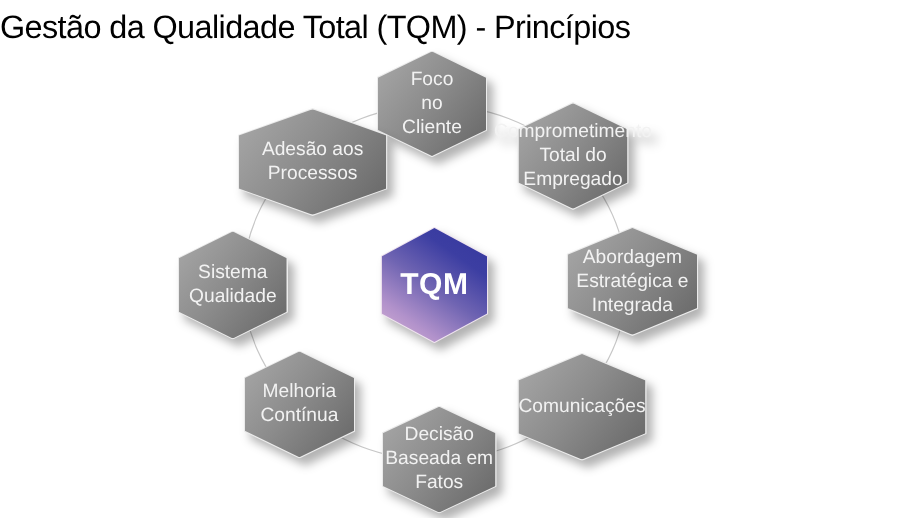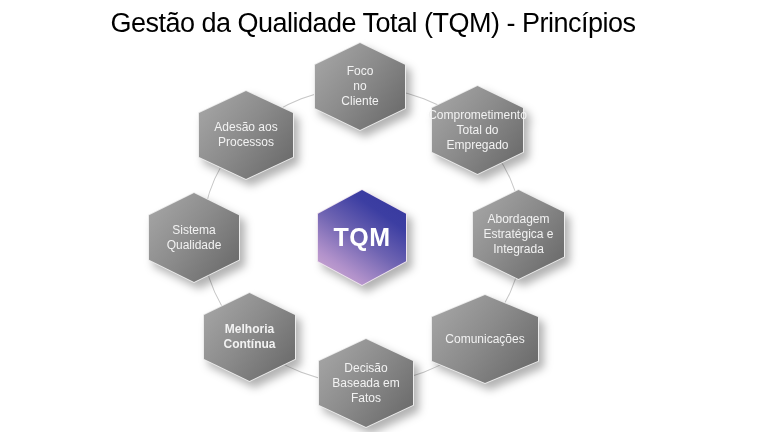--- a/index.html
+++ b/index.html
@@ -12,21 +12,20 @@
     font-family: "Liberation Sans", "DejaVu Sans", sans-serif;
   }
 
   
   .title {
     position: absolute;
     top: 8px;
     left: 0;
     width: 746px;
     margin: 0;
-    text-align: center;
     font-size: 27px;
     font-weight: 400;
     letter-spacing: -0.5px;
     color: #000000;
     white-space: nowrap;
   }
 
   
   .ring {
     position: absolute;
@@ -59,34 +58,34 @@
     clip-path: polygon(50% 0%, 100% 25%, 100% 75%, 50% 100%, 0% 75%, 0% 25%);
     background: linear-gradient(128deg, #a9a9a9 0%, #8b8b8b 48%, #656565 100%);
   }
   .hex-label {
     inset: 0;
     display: flex;
     align-items: center;
     justify-content: center;
     text-align: center;
     white-space: pre-line;
-    font-size: 12px;
+    font-size: 16px;
     line-height: 1.25;
     color: #f2f2f2;
   }
 
   
   .hex-foco          { left: 314px; top:  42px; width: 92px; height: 89px; }
   .hex-comprometim   { left: 431px; top:  85px; width: 93px; height: 90px; }
-  .hex-abordagem     { left: 472px; top: 189px; width: 93px; height: 91px; }
+  .hex-abordagem     { left: 472px; top: 189px; width: 110px; height: 91px; }
   .hex-comunicacoes  { left: 431px; top: 294px; width: 108px; height: 90px; }
   .hex-decisao       { left: 318px; top: 338px; width: 96px; height: 90px; }
-  .hex-melhoria      { left: 203px; top: 292px; width: 93px; height: 90px; font-weight: bold; }
+  .hex-melhoria      { left: 203px; top: 292px; width: 93px; height: 90px; }
   .hex-sistema       { left: 148px; top: 192px; width: 92px; height: 91px; }
-  .hex-adesao        { left: 198px; top:  90px; width: 96px; height: 90px; }
+  .hex-adesao        { left: 198px; top:  90px; width: 96px; height: 90px; padding-left: 29px; }
 
   
   .hex-tqm           { left: 317px; top: 189px; width: 90px; height: 97px; }
   .hex-tqm .hex-border { background: #efe4ef; }
   .hex-tqm .hex-fill {
     background: linear-gradient(35deg,
       #dab4d5 0%, #b292cb 22%, #6f64b2 48%, #3c3ea2 74%, #35379d 100%);
   }
   .hex-tqm .hex-label {
     font-size: 25px;

